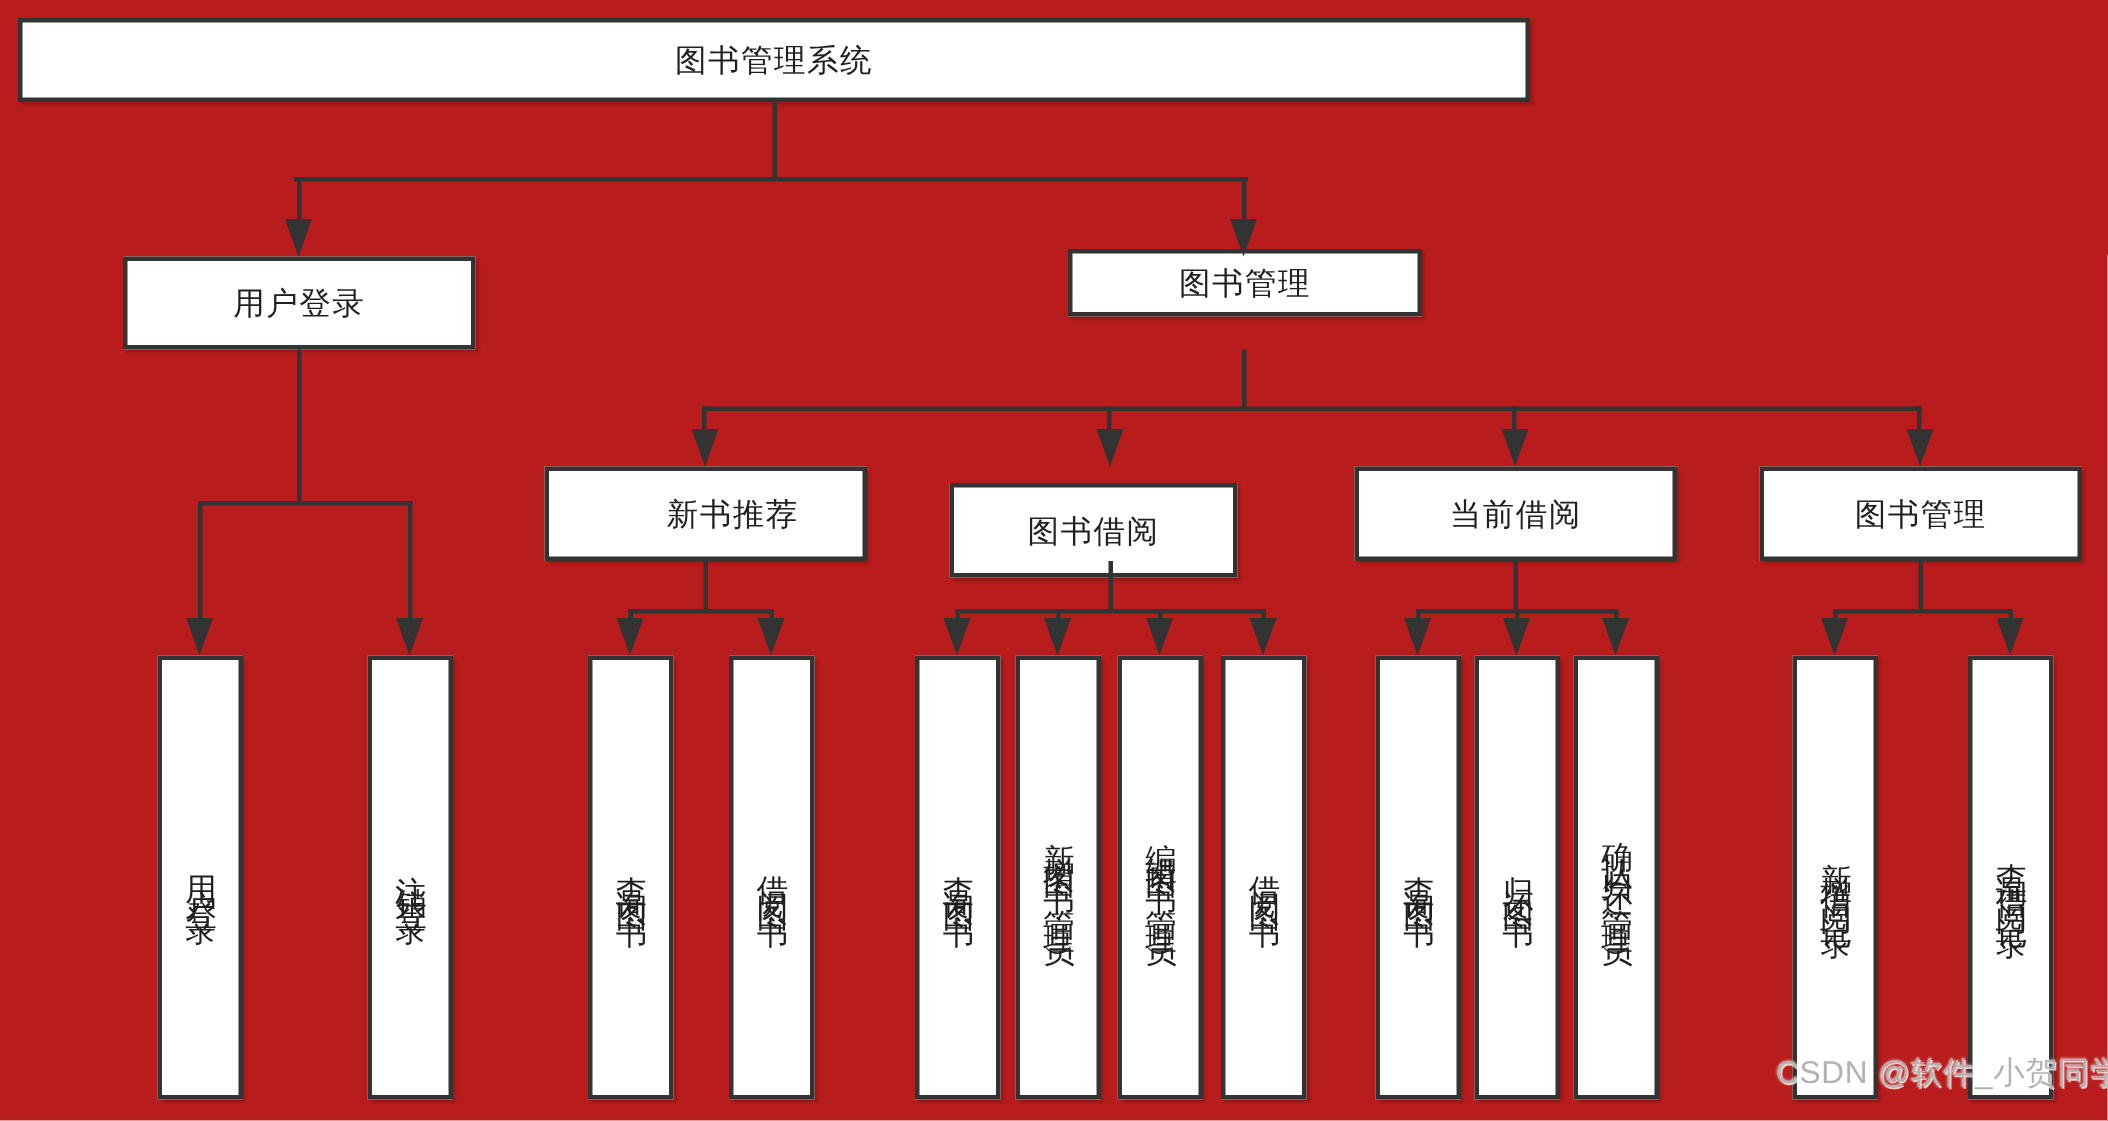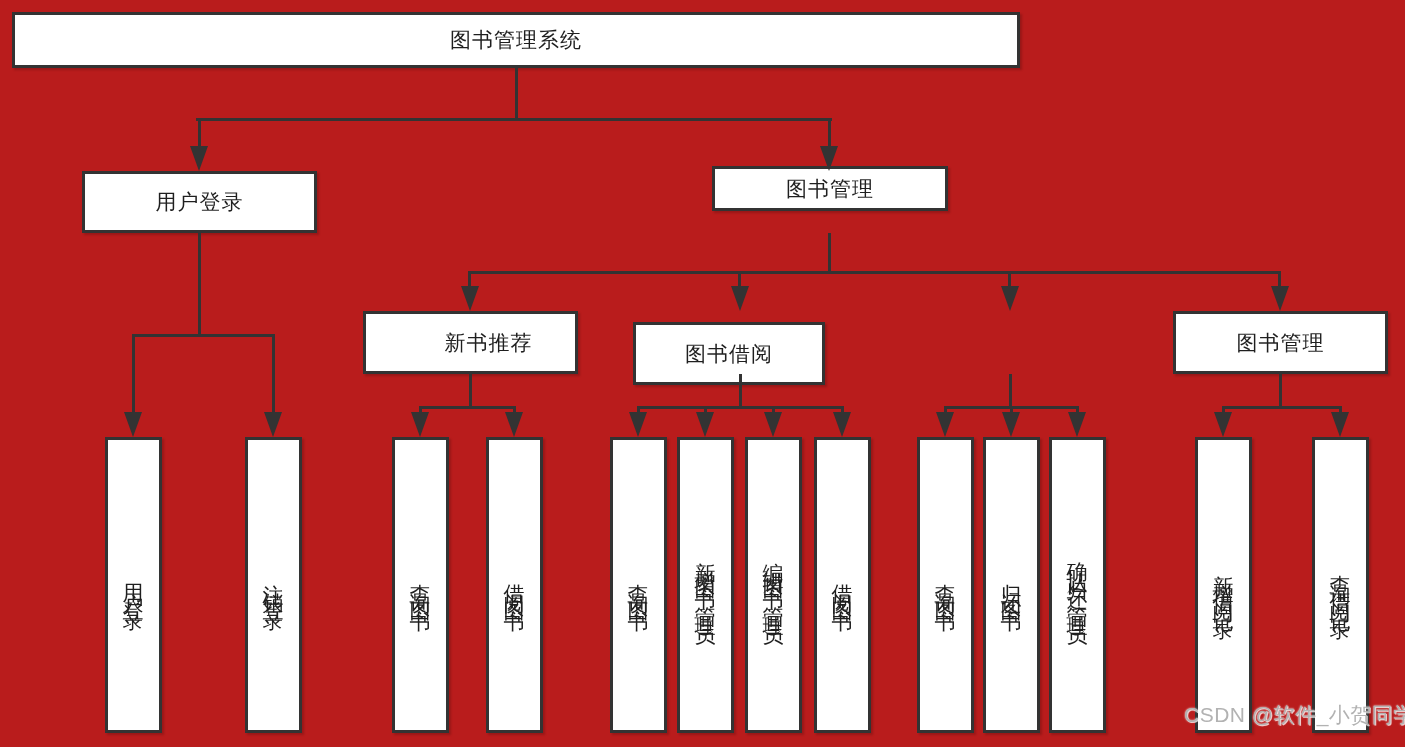--- a/index.html
+++ b/index.html
@@ -60,20 +60,21 @@
 
 <div id="stage">
 
   <div class="hbox" style="left:12px; top:12px; width:1008px; height:56px;">图书管理系统</div>
 
   <div class="hbox" style="left:82px; top:171px; width:235px; height:62px;">用户登录</div>
   <div class="hbox" style="left:712px; top:166px; width:236px; height:45px;">图书管理</div>
 
   <div class="hbox" style="left:363px; top:311px; width:215px; height:63px;padding-left:36px;">新书推荐</div>
   <div class="hbox" style="left:633px; top:311px; width:192px; height:63px;margin-top:11px;">图书借阅</div>
+  <div class="hbox" style="left:903px; top:311px; width:215px; height:63px;">当前借阅</div>
   <div class="hbox" style="left:1173px; top:311px; width:215px; height:63px;">图书管理</div>
 
   <div class="vbox" style="left:105px; top:437px; width:57px; height:296px;">
     <span class="vtext">用户登录</span>
     </div>
   <div class="vbox" style="left:245px; top:437px; width:57px; height:296px;">
     <span class="vtext">注销登录</span>
     </div>
 
   <div class="vbox" style="left:392px; top:437px; width:57px; height:296px;">

